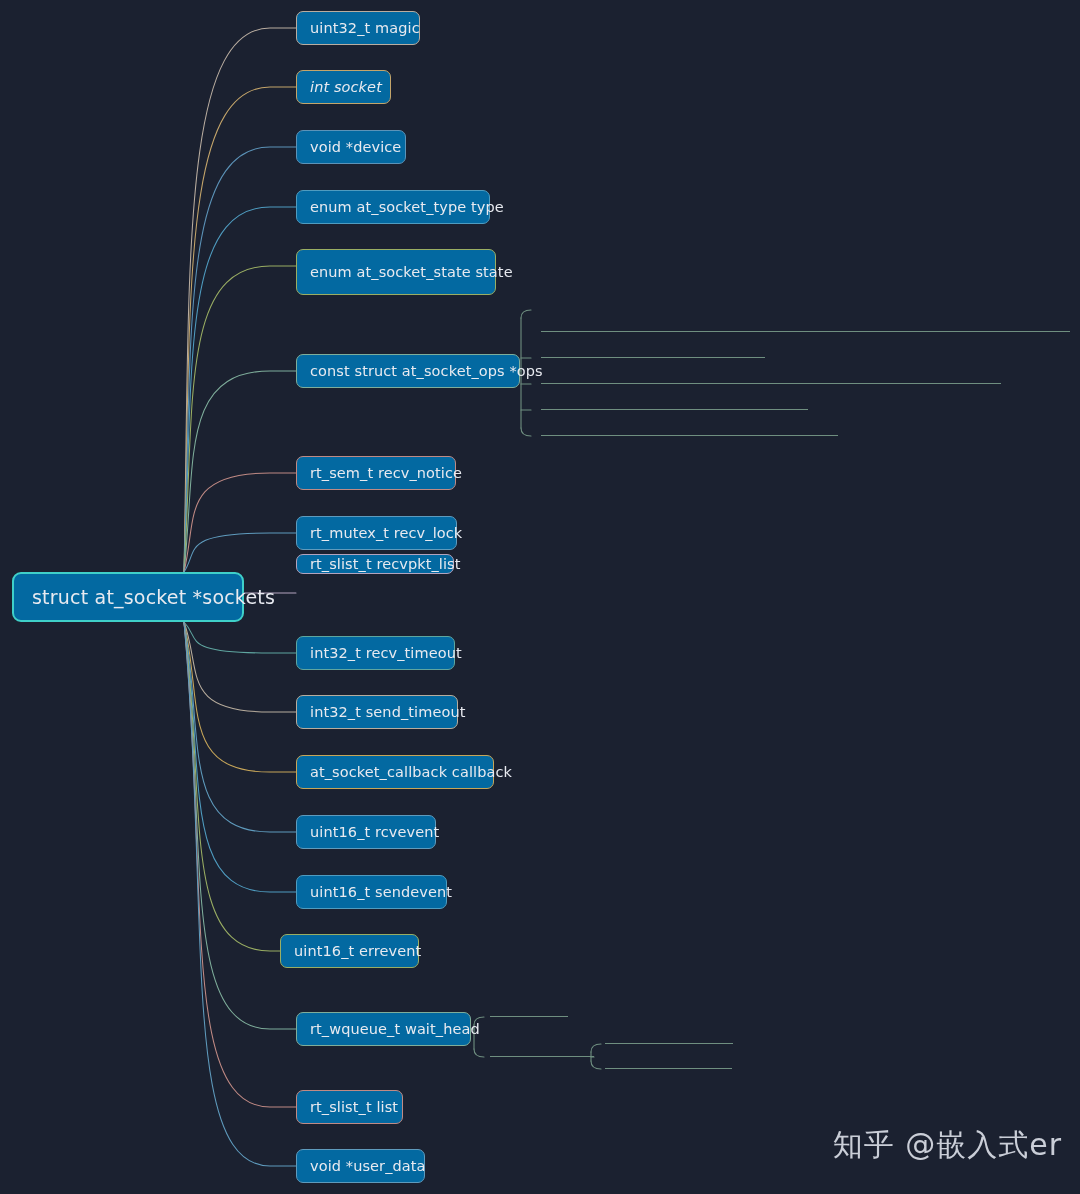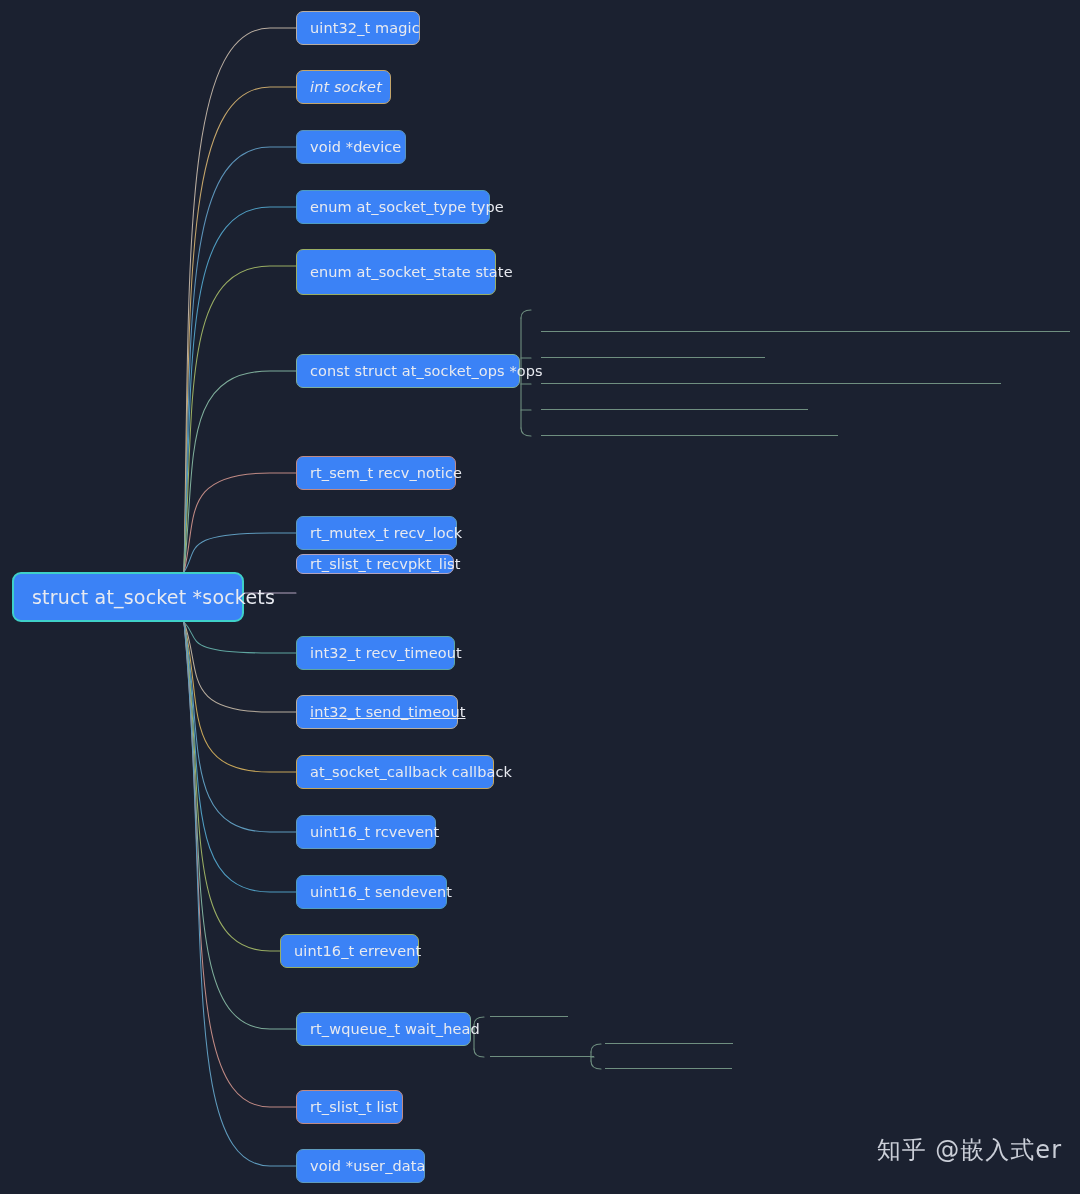--- a/index.html
+++ b/index.html
@@ -10,21 +10,21 @@
     font-family:"DejaVu Sans","Liberation Sans",sans-serif;
     overflow:hidden;position:relative;
     -webkit-font-smoothing:antialiased;
   }
   #canvas{position:absolute;left:0;top:0;width:1080px;height:1194px;}
   #edges{position:absolute;left:0;top:0;width:1080px;height:1194px;pointer-events:none;}
 
   .node{
     position:absolute;
     box-sizing:border-box;
-    background:#3b82f6;
+    background:#0369a1;
     border:1px solid #888;
     border-radius:7px;
     color:#e8eaf0;
     display:flex;align-items:center;
     padding:0 13px;
     white-space:nowrap;
     letter-spacing:.1px;
   }
   .node.root{
     border-width:2px;
@@ -47,21 +47,21 @@
     padding:0 4px 2px 4px;
     white-space:nowrap;
     letter-spacing:.05px;
   }
   .ul-node.tiny{ font-size:11px; }
 
   .watermark{
     position:absolute;
     right:18px;bottom:28px;
     color:#d9dde6;
-    font-size:24px;
+    font-size:30px;
     font-family:"DejaVu Sans","Liberation Sans",sans-serif;
     letter-spacing:1px;
     opacity:.92;
     white-space:nowrap;
   }
 </style>
 </head>
 <body>
 
 <div id="canvas">
@@ -104,21 +104,21 @@
     <div class="node child" style="left: 296px; top: 11px; width: 124px; height: 34px; border-color: rgb(185, 173, 160);">uint32_t magic</div>
     <div class="node child" style="left: 296px; top: 70px; width: 95px; height: 34px; border-color: rgb(196, 165, 106); font-style: italic;">int socket</div>
     <div class="node child" style="left: 296px; top: 130px; width: 110px; height: 34px; border-color: rgb(92, 147, 184);">void *device</div>
     <div class="node child" style="left: 296px; top: 190px; width: 194px; height: 34px; border-color: rgb(79, 156, 192);">enum at_socket_type type</div>
     <div class="node child" style="left: 296px; top: 249px; width: 200px; height: 46px; border-color: rgb(154, 174, 99);">enum at_socket_state state</div>
     <div class="node child" style="left: 296px; top: 354px; width: 224px; height: 34px; border-color: rgb(127, 174, 155);">const struct at_socket_ops *ops</div>
     <div class="node child" style="left: 296px; top: 456px; width: 160px; height: 34px; border-color: rgb(192, 138, 132);">rt_sem_t recv_notice</div>
     <div class="node child" style="left: 296px; top: 516px; width: 161px; height: 34px; border-color: rgb(95, 155, 189);">rt_mutex_t recv_lock</div>
     <div class="node child" style="left: 296px; top: 554px; width: 158px; height: 20px; border-color: rgb(179, 163, 189);">rt_slist_t recvpkt_list</div>
     <div class="node child" style="left: 296px; top: 636px; width: 159px; height: 34px; border-color: rgb(95, 166, 160);">int32_t recv_timeout</div>
-    <div class="node child" style="left: 296px; top: 695px; width: 162px; height: 34px; border-color: rgb(184, 173, 157); text-decoration: underline;">int32_t send_timeout</div>
+    <div class="node child" style="left: 296px; top: 695px; width: 162px; height: 34px; border-color: rgb(184, 173, 157);">int32_t send_timeout</div>
     <div class="node child" style="left: 296px; top: 755px; width: 198px; height: 34px; border-color: rgb(199, 166, 89);">at_socket_callback callback</div>
     <div class="node child" style="left: 296px; top: 815px; width: 140px; height: 34px; border-color: rgb(95, 155, 189);">uint16_t rcvevent</div>
     <div class="node child" style="left: 296px; top: 875px; width: 151px; height: 34px; border-color: rgb(79, 156, 192);">uint16_t sendevent</div>
     <div class="node child" style="left: 280px; top: 934px; width: 139px; height: 34px; border-color: rgb(154, 174, 99);">uint16_t errevent</div>
     <div class="node child" style="left: 296px; top: 1012px; width: 175px; height: 34px; border-color: rgb(127, 174, 155);">rt_wqueue_t wait_head</div>
     <div class="node child" style="left: 296px; top: 1090px; width: 107px; height: 34px; border-color: rgb(192, 138, 132);">rt_slist_t list</div>
     <div class="node child" style="left: 296px; top: 1149px; width: 129px; height: 34px; border-color: rgb(95, 155, 189);">void *user_data</div>
     <div class="ul-node tiny" style="left: 541px; top: 310px; width: 529px; height: 22px; border-bottom-color: rgb(111, 143, 128);"></div>
     <div class="ul-node tiny" style="left: 541px; top: 336px; width: 224px; height: 22px; border-bottom-color: rgb(111, 143, 128);"></div>
     <div class="ul-node tiny" style="left: 541px; top: 362px; width: 460px; height: 22px; border-bottom-color: rgb(111, 143, 128);"></div>

